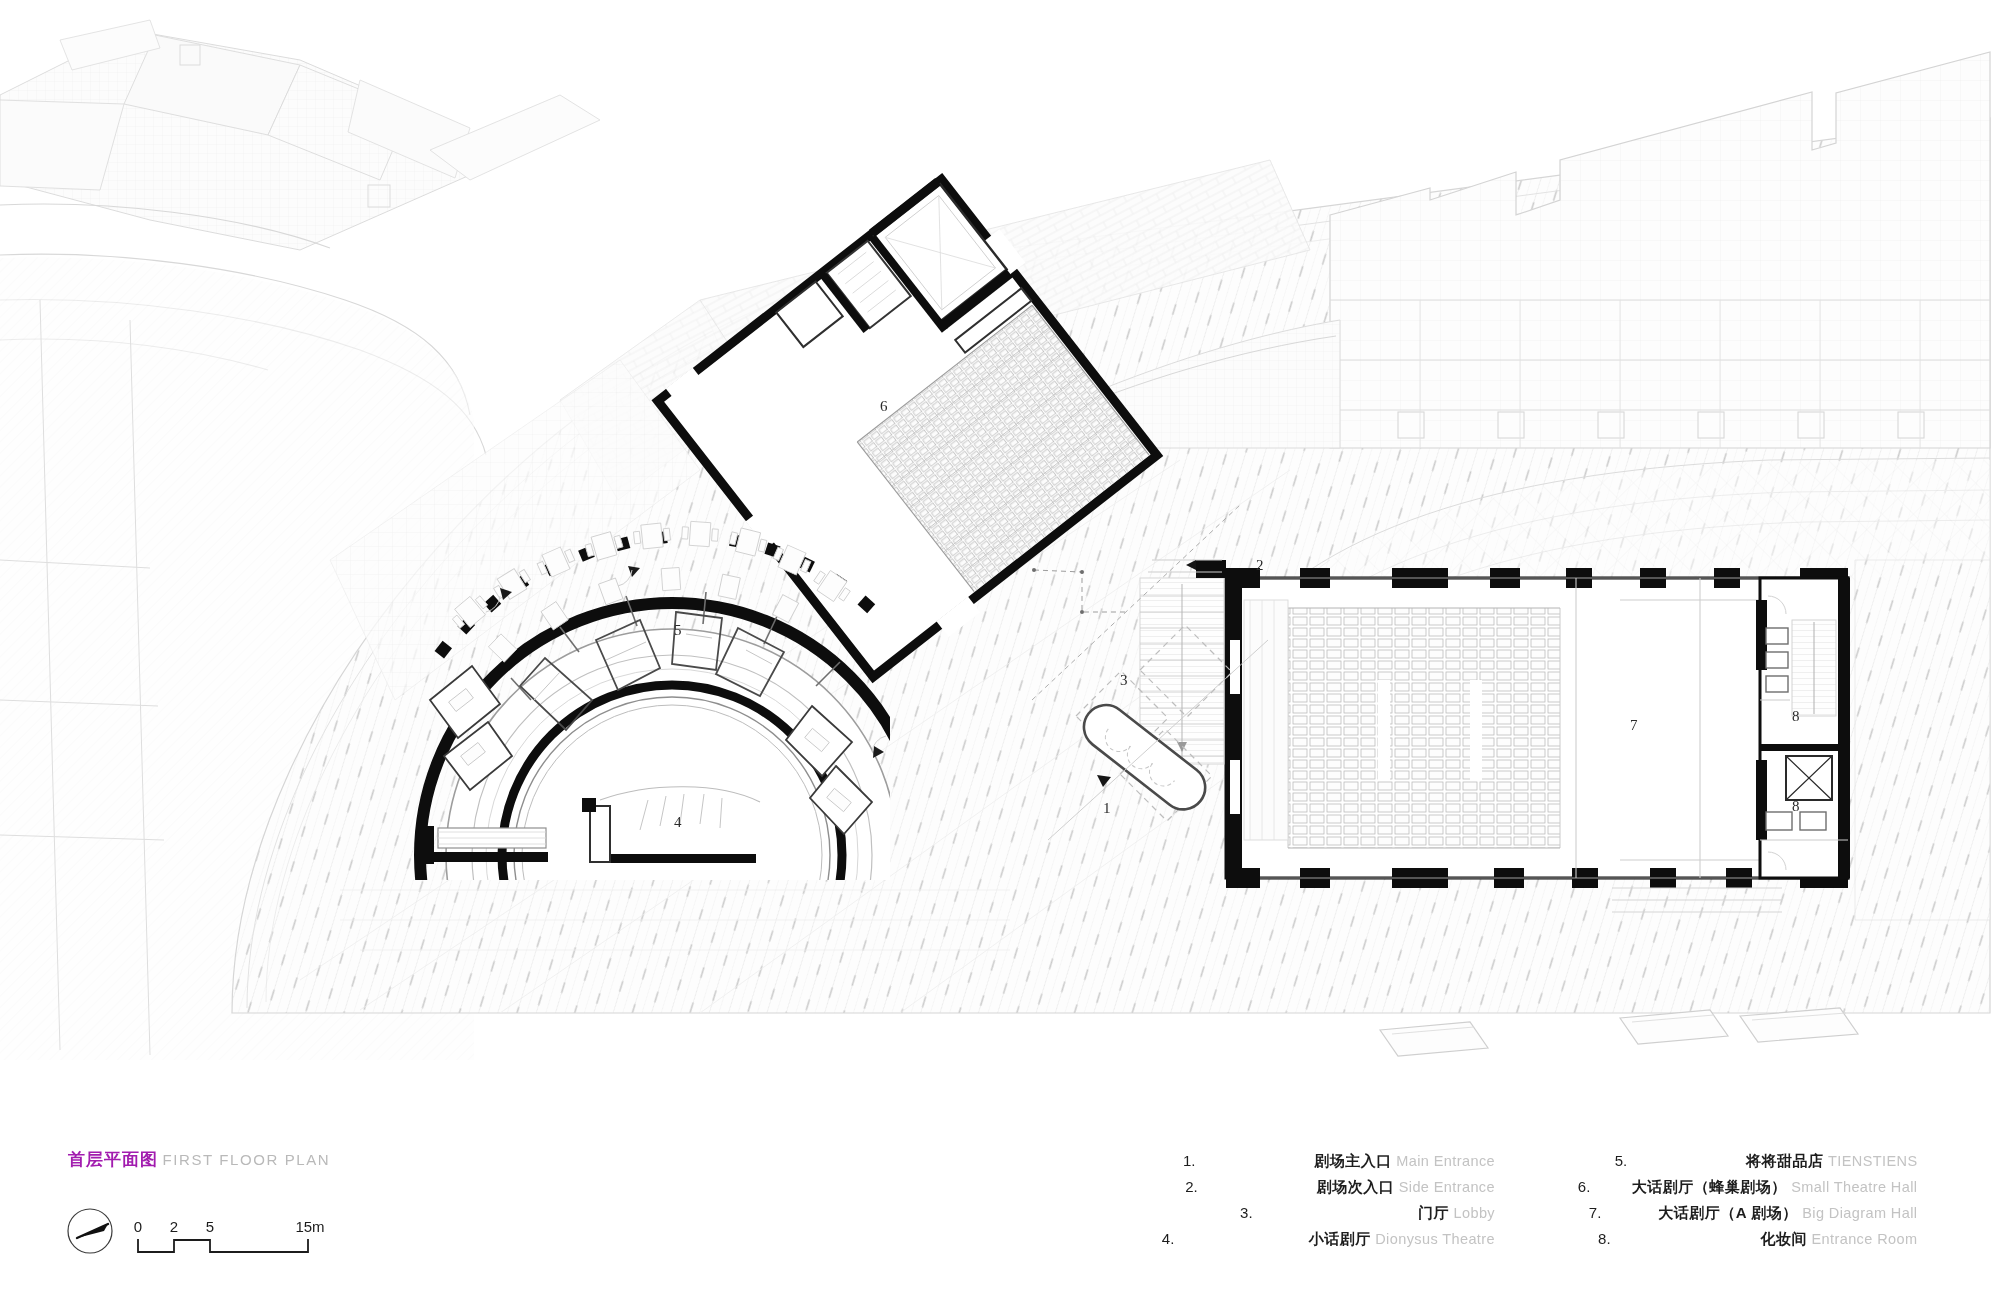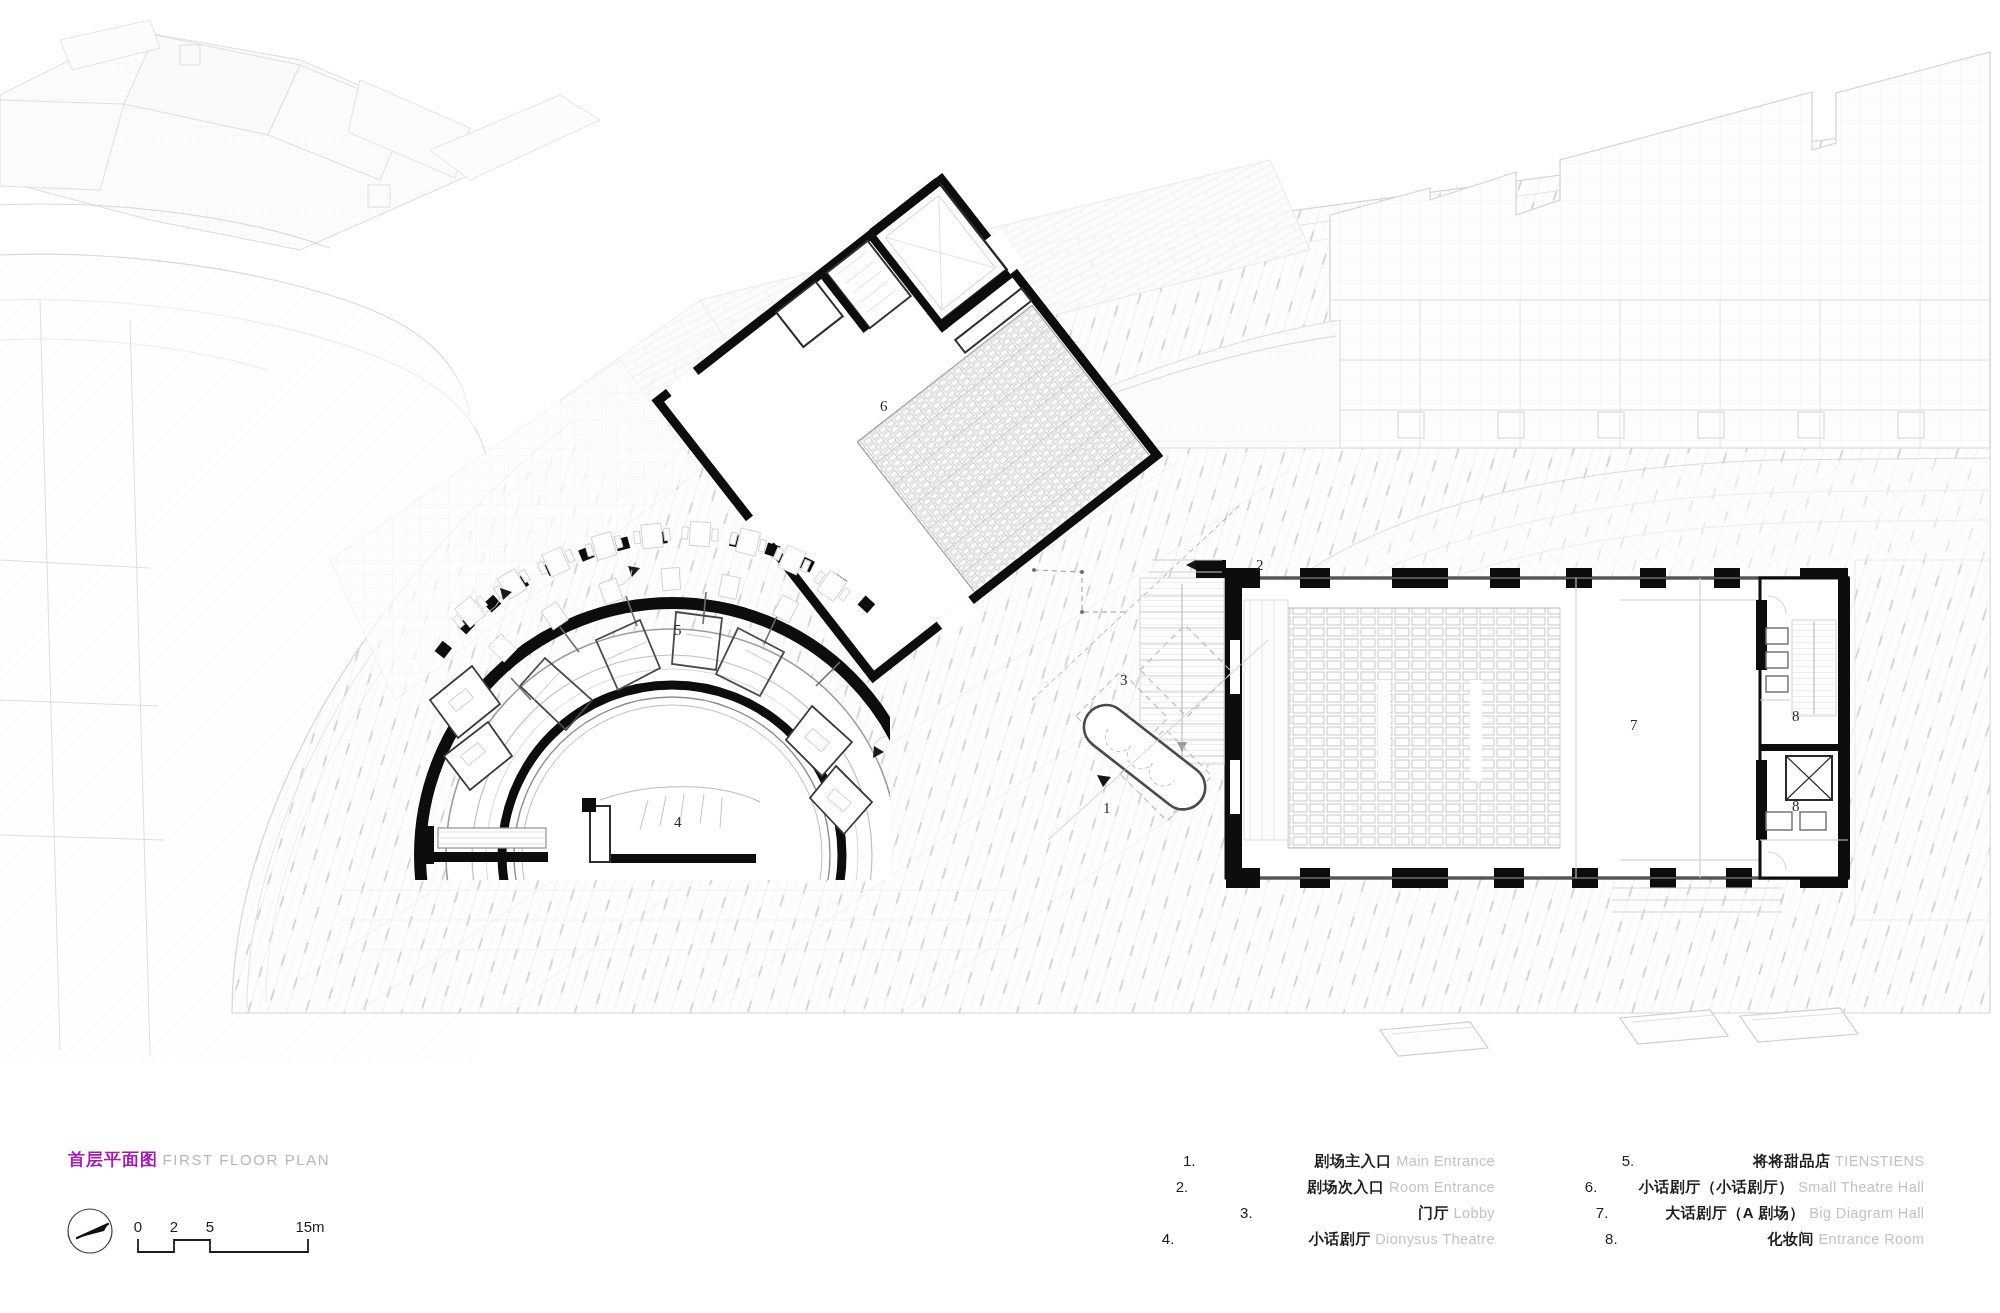--- a/index.html
+++ b/index.html
@@ -13,21 +13,21 @@
 
   
   .titleblock{position:absolute;left:68px;top:1148px;}
   .tb-cn{font-size:17px;color:#a21caf;font-weight:bold;letter-spacing:1px;display:inline-block;vertical-align:middle;}
   .tb-en{font-size:15px;color:#b9b9b9;letter-spacing:1.6px;display:inline-block;vertical-align:middle;}
 
   .scalewrap{position:absolute;left:64px;top:1198px;width:330px;height:60px;}
 
   .legend{position:absolute;left:1095px;top:1148px;width:870px;}
   .legend-col{display:inline-block;vertical-align:top;width:400px;text-align:right;}
-  .legend-col.second{margin-left:25px;}
+  .legend-col.second{margin-left:18px;}
   .legend-row{height:26px;line-height:26px;white-space:nowrap;}
   .lg-num{display:inline-block;width:26px;font-size:15px;color:#1d1d1d;}
   .lg-cn{display:inline-block;width:192px;font-size:15px;color:#1d1d1d;font-weight:bold;letter-spacing:0.5px;}
   .lg-en{display:inline-block;font-size:14.5px;color:#c3c3c3;letter-spacing:0.4px;}
 
   
   .roomnum{position:absolute;font-size:15px;color:#2b2b2b;font-family:"Liberation Serif",serif;}
 </style>
 </head>
 <body>
@@ -598,42 +598,42 @@
   <div class="legend">
     <div class="legend-col">
       <div class="legend-row">
         <span class="lg-num">1.</span>
         <span class="lg-cn">剧场主入口</span>
         <span class="lg-en">Main Entrance</span>
       </div>
       <div class="legend-row">
         <span class="lg-num">2.</span>
         <span class="lg-cn">剧场次入口</span>
-        <span class="lg-en">Room Entrance</span>
+        <span class="lg-en">Side Entrance</span>
       </div>
       <div class="legend-row">
         <span class="lg-num">3.</span>
         <span class="lg-cn">门厅</span>
         <span class="lg-en">Lobby</span>
       </div>
       <div class="legend-row">
         <span class="lg-num">4.</span>
         <span class="lg-cn">小话剧厅</span>
         <span class="lg-en">Dionysus Theatre</span>
       </div>
     </div>
     <div class="legend-col second">
       <div class="legend-row">
         <span class="lg-num">5.</span>
         <span class="lg-cn">将将甜品店</span>
         <span class="lg-en">TIENSTIENS</span>
       </div>
       <div class="legend-row">
         <span class="lg-num">6.</span>
-        <span class="lg-cn">小话剧厅（小话剧厅）</span>
+        <span class="lg-cn">大话剧厅（蜂巢剧场）</span>
         <span class="lg-en">Small Theatre Hall</span>
       </div>
       <div class="legend-row">
         <span class="lg-num">7.</span>
         <span class="lg-cn">大话剧厅（A 剧场）</span>
         <span class="lg-en">Big Diagram Hall</span>
       </div>
       <div class="legend-row">
         <span class="lg-num">8.</span>
         <span class="lg-cn">化妆间</span>

